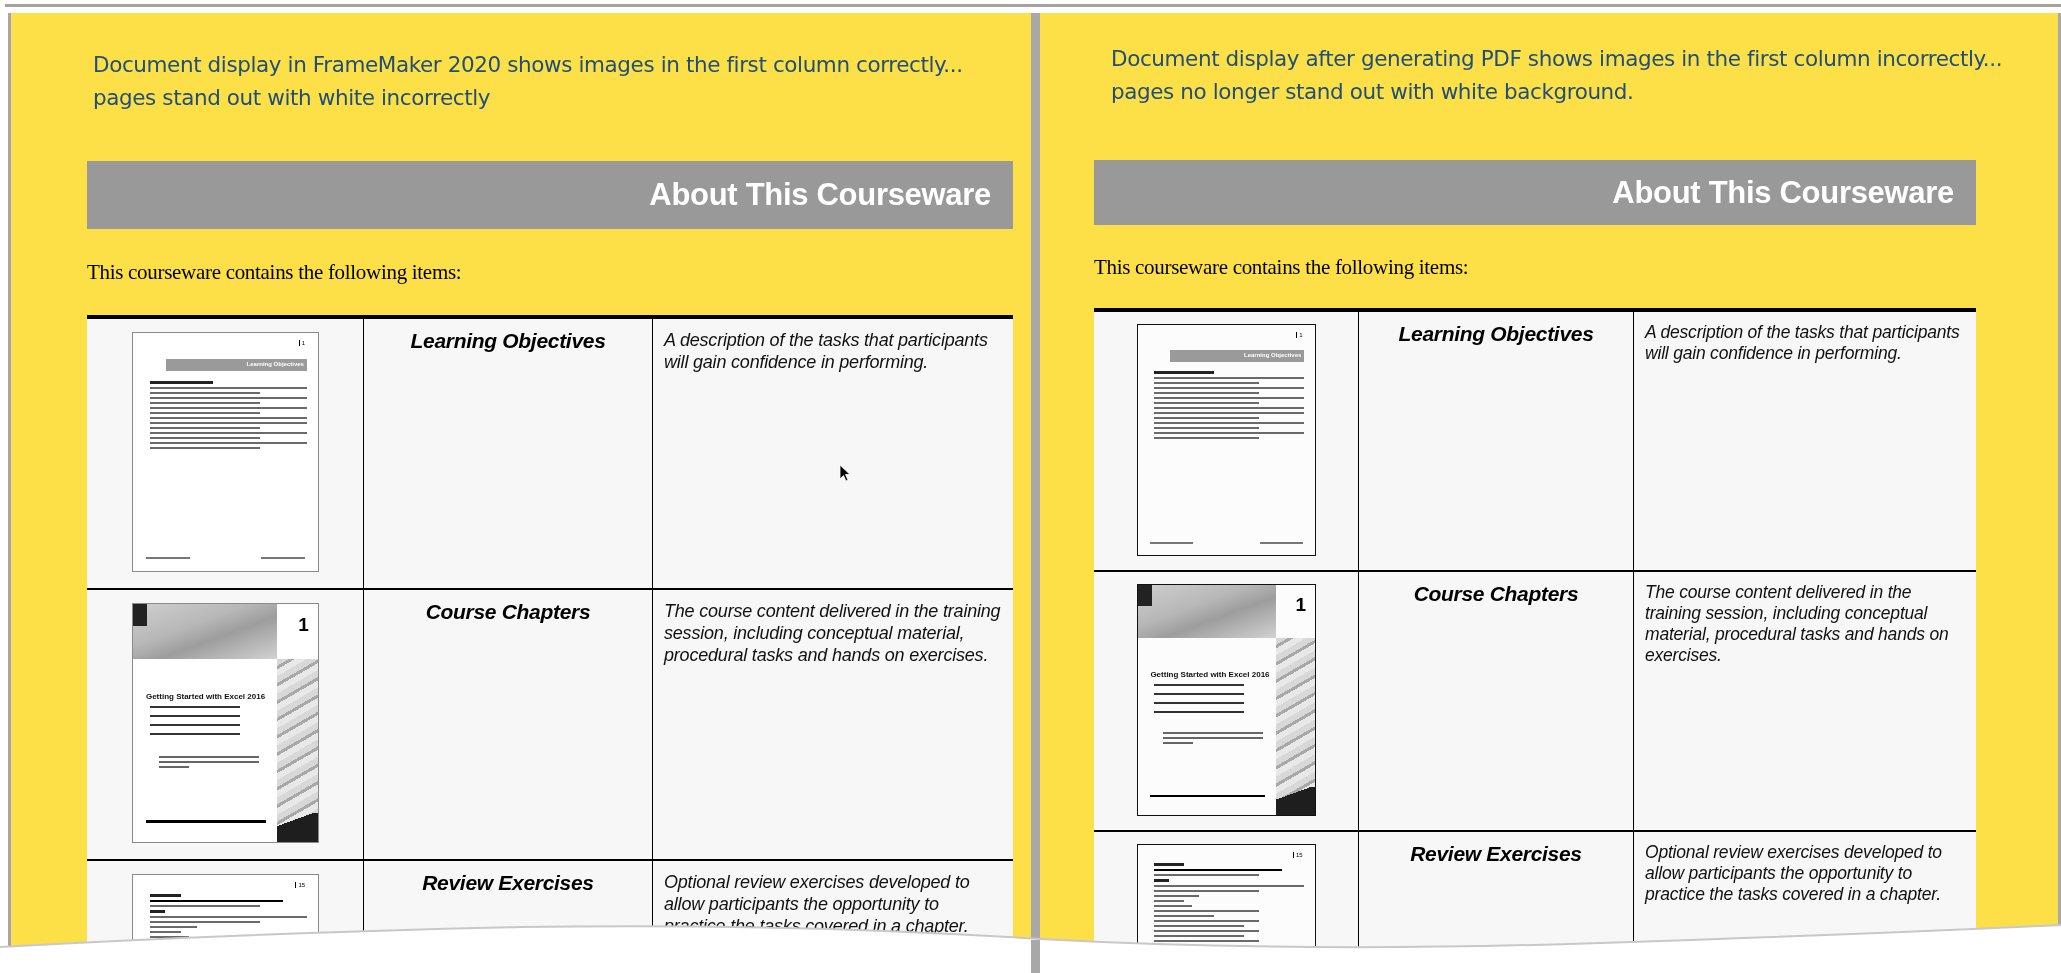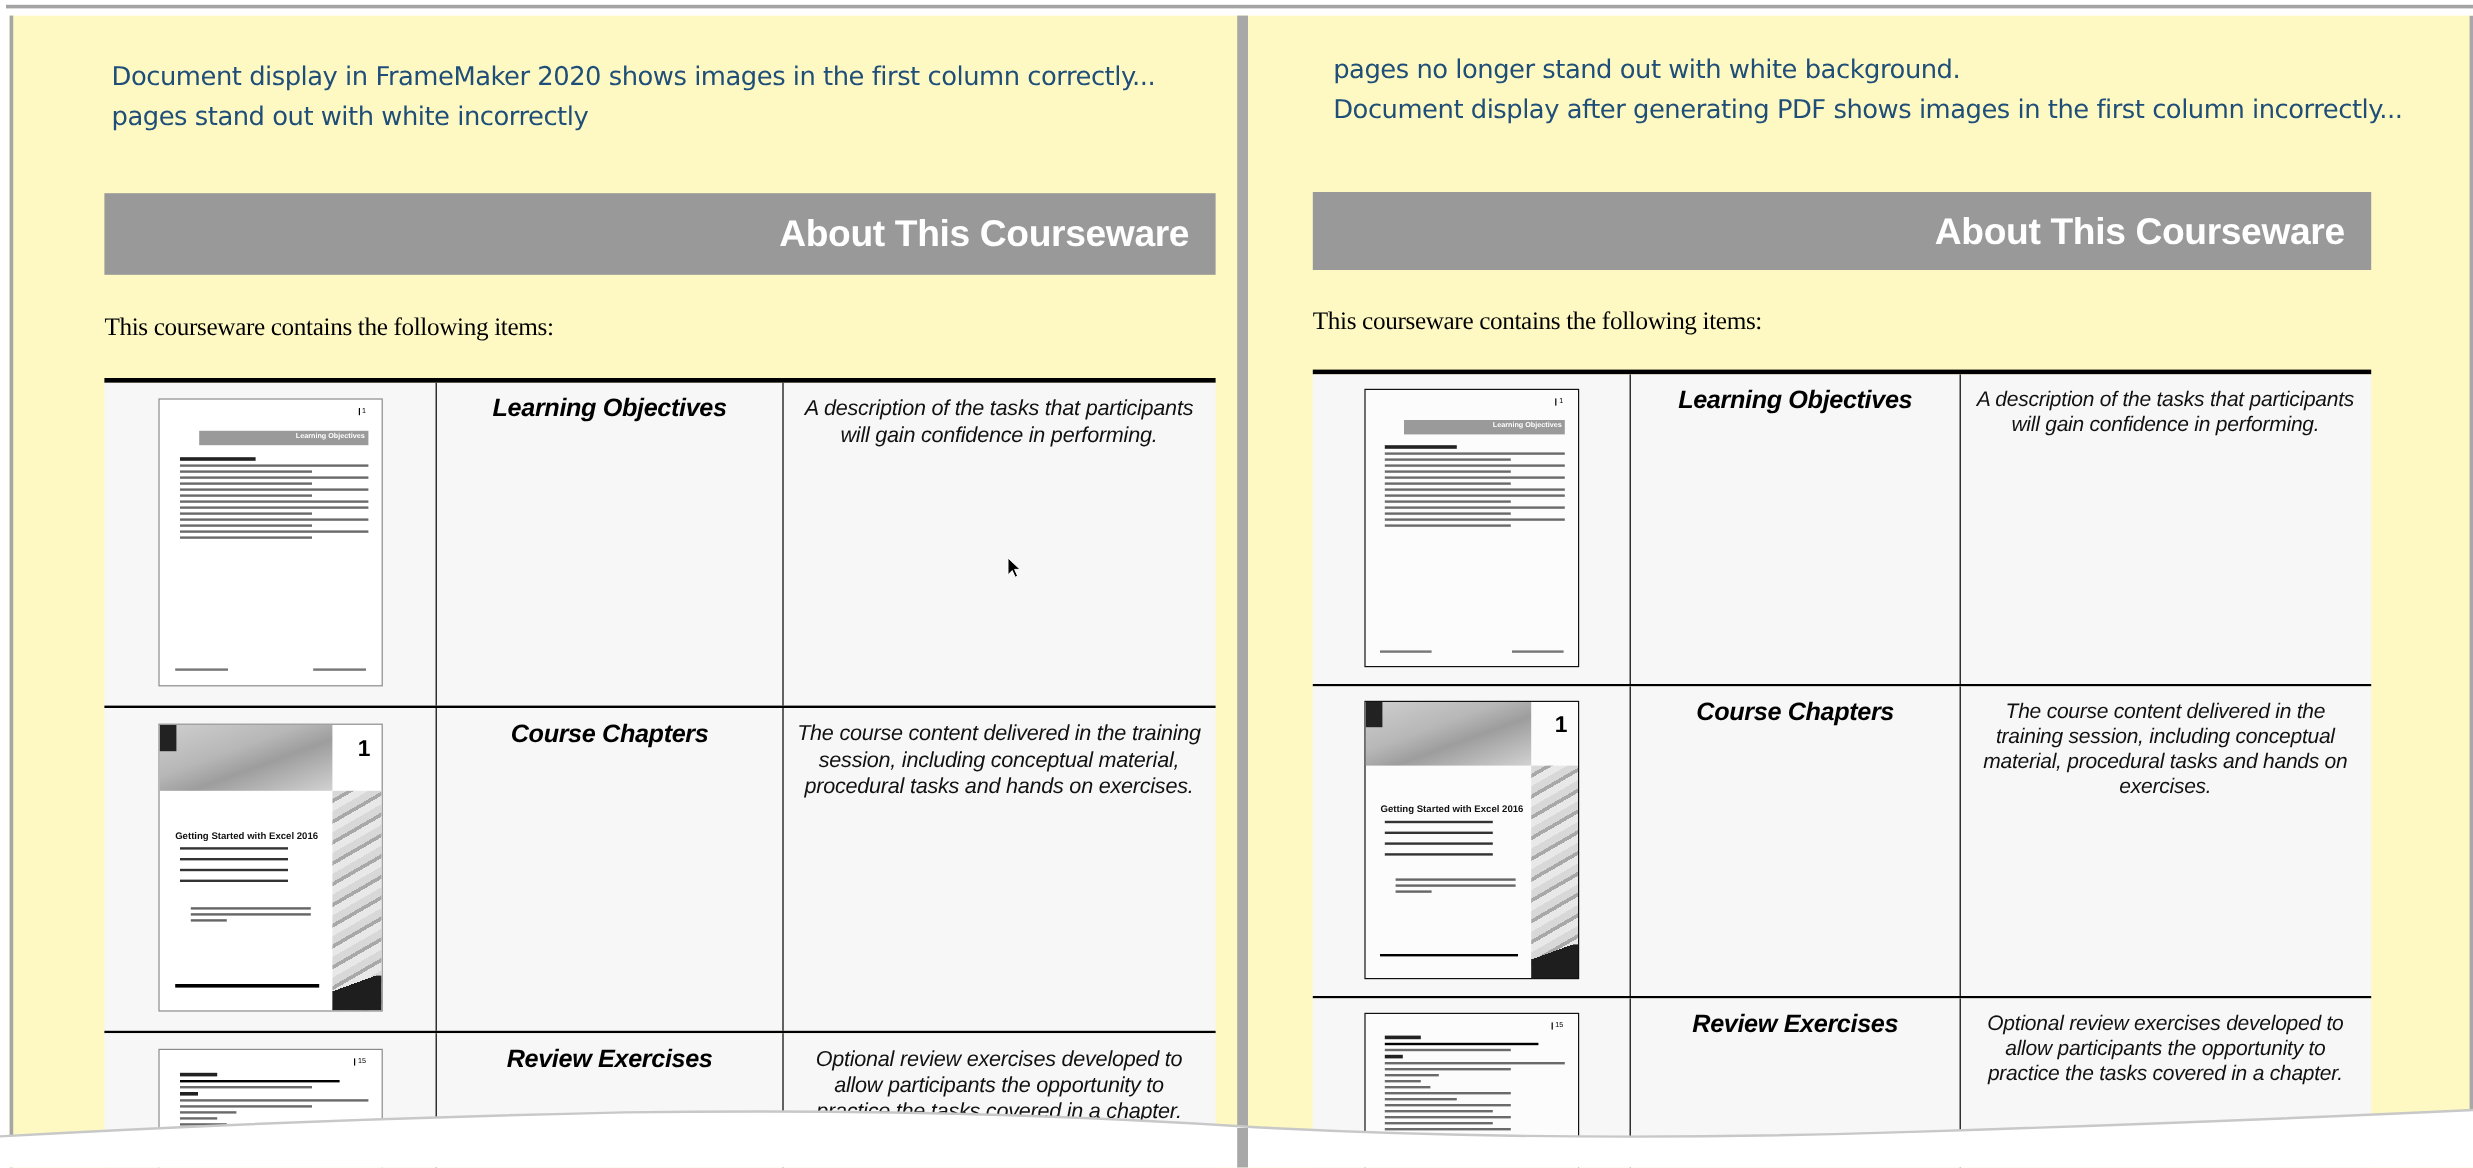--- a/index.html
+++ b/index.html
@@ -1,20 +1,20 @@
 <!DOCTYPE html>
 <html><head>
 <meta charset="utf-8">
 <style>
   * { box-sizing: border-box; margin: 0; padding: 0; }
   html, body { width: 2061px; height: 973px; overflow: hidden; background: #ffffff; }
   body { position: relative; font-family: "Liberation Sans", sans-serif; }
 
   .top-rule { position: absolute; left: 5px; top: 4px; width: 2056px; height: 3px; background: #a3a3a3; }
-  .panel { position: absolute; top: 13px; height: 960px; background: #fef9c3; overflow: hidden; }
+  .panel { position: absolute; top: 13px; height: 960px; background: #fde047; overflow: hidden; }
   .panel.left { left: 8px; width: 1024px; border-left: 3px solid #a6a6a6; }
   .panel.right { left: 1031px; width: 1030px; border-left: 9px solid #a8a8a8; }
   .panel.right .edge { position: absolute; right: 0; top: 0; width: 3px; height: 940px; background: #a8a8a8; }
 
   .caption { position: absolute; color: #1f4e79; font-family: "DejaVu Sans", sans-serif; font-size: 21.5px; line-height: 33px; letter-spacing: -0.4px; }
   .left .caption { left: 82px; top: 35px; }
   .right .caption { left: 71px; top: 29px; }
 
   .doc-heading { position: absolute; background: #999999; color: #fff; font-family: "Liberation Sans", sans-serif; font-weight: bold; font-size: 31px; text-align: right; padding-right: 22px; letter-spacing: -0.3px; transform-origin: right center; }
   .left .doc-heading { left: 76px; top: 148px; width: 926px; height: 68px; line-height: 68px; }
@@ -34,21 +34,21 @@
   .cell.c1 { border-right: 1.5px solid #000; }
   .cell.c2 { border-right: 1.5px solid #000; text-align: center; }
   .left .c1 { width: 277px; }
   .left .c2 { width: 289px; }
   .left .c3 { flex: 1; }
   .right .c1 { width: 265px; }
   .right .c2 { width: 275px; }
   .right .c3 { flex: 1; }
 
   .item-title { font-family: "Liberation Sans", sans-serif; font-weight: bold; font-style: italic; font-size: 21px; color: #000; padding-top: 10px; letter-spacing: -0.3px; }
-  .item-desc { font-family: "Liberation Sans", sans-serif; font-style: italic; font-size: 18px; line-height: 22px; color: #111; padding: 10px 12px 0 11px; letter-spacing: -0.2px; text-align: center; }
+  .item-desc { font-family: "Liberation Sans", sans-serif; font-style: italic; font-size: 18px; line-height: 22px; color: #111; padding: 10px 12px 0 11px; letter-spacing: -0.2px; }
   .right .item-desc { font-size: 17.5px; line-height: 21px; }
 
   .thumb { position: absolute; background: #fff; overflow: hidden; }
   .left .thumb { left: 45px; top: 13px; width: 187px; height: 240px; border: 1px solid #8a8a8a; }
   .right .thumb { left: 43px; top: 12px; width: 179px; height: 232px; border: 1.5px solid #111; background: #fcfcfc; }
 
   .t-band { position: absolute; left: 18%; right: 6%; top: 11%; height: 5%; background: #9a9a9a; color: #fff; font-size: 6px; font-weight: bold; text-align: right; padding-right: 3px; line-height: 11px; }
   .t-pg { position: absolute; right: 7%; top: 3%; font-size: 6px; border-left: 1px solid #000; padding-left: 2px; }
   .t-lines { position: absolute; left: 9%; right: 6%; top: 18%; }
   .t-line { height: 2px; background: #6a6a6a; margin-bottom: 3px; }
@@ -175,22 +175,22 @@
       <div class="cell c3">
         <div class="item-desc">Optional review exercises developed to allow participants the opportunity to practice the tasks covered in a chapter.</div>
       </div>
     </div>
   </div>
 </div>
 
 <div class="panel right">
   <div class="edge"></div>
   <div class="caption">
+    <div>Document display after generating PDF shows images in the first column incorrectly...</div>
     <div>pages no longer stand out with white background.</div>
-    <div>Document display after generating PDF shows images in the first column incorrectly...</div>
   </div>
   <div class="doc-heading">About This Courseware</div>
   <div class="intro">This courseware contains the following items:</div>
 
   <div class="doc-table">
     <div class="row">
       <div class="cell c1">
         <div class="thumb">
           <div class="t-pg">1</div>
           <div class="t-band">Learning Objectives</div>

